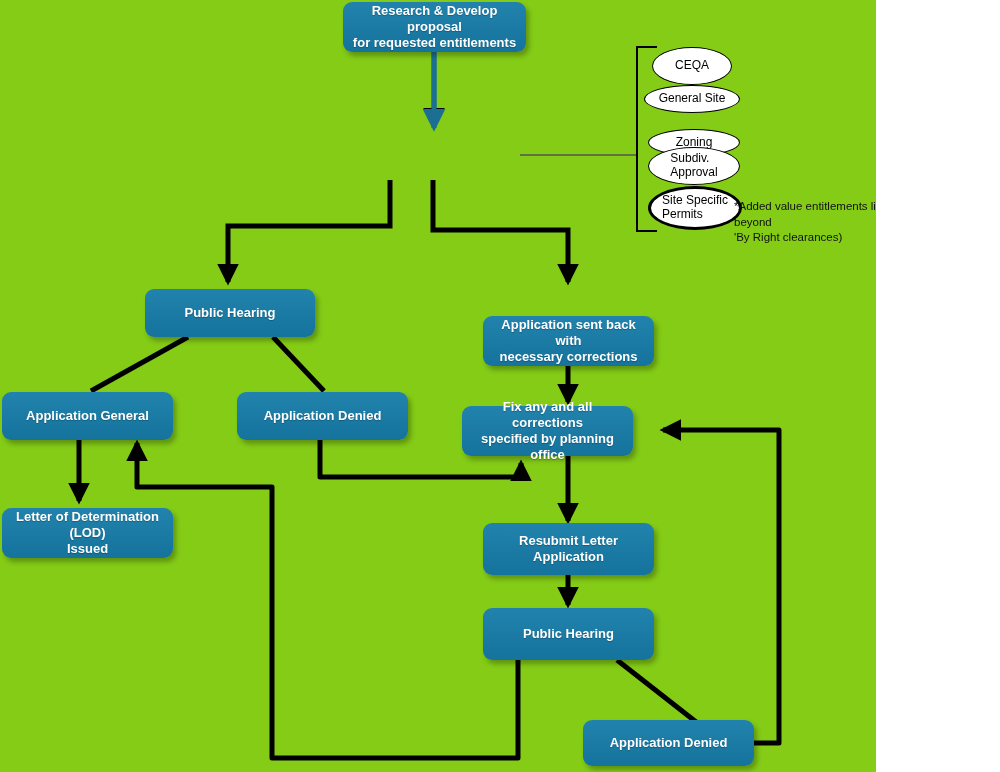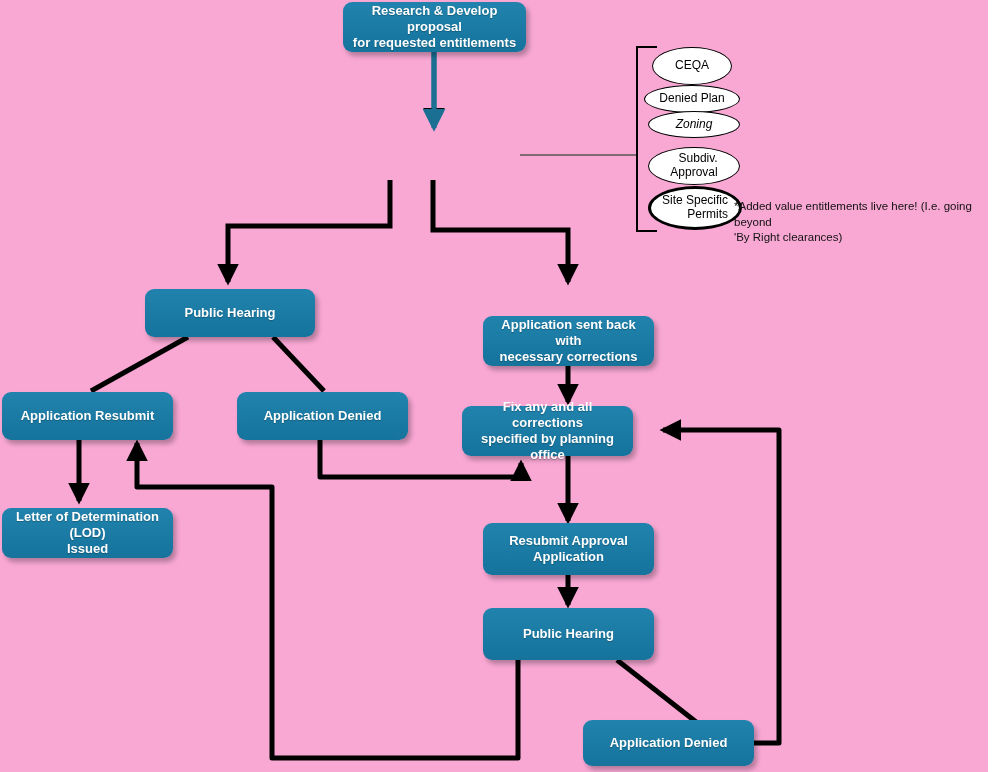--- a/index.html
+++ b/index.html
@@ -5,23 +5,23 @@
   html, body {
     margin: 0;
     padding: 0;
     background: #ffffff;
   }
   body {
     font-family: "Liberation Sans", sans-serif;
   }
   #canvas {
     position: relative;
-    width: 988px;
+    width: 876px;
     height: 772px;
-    background: #f9a8d4;
+    background: #84cc16;
     overflow: hidden;
   }
   #wires {
     position: absolute;
     left: 0;
     top: 0;
     width: 1000px;
     height: 772px;
     pointer-events: none;
   }
@@ -51,21 +51,21 @@
   }
   .ellipse {
     position: absolute;
     box-sizing: border-box;
     border: 1.4px solid #000000;
     border-radius: 50%;
     background: #ffffff;
     color: #000000;
     font-size: 12px;
     line-height: 1.15;
-    text-align: right;
+    text-align: left;
     display: flex;
     align-items: center;
     justify-content: center;
     z-index: 3;
   }
   .ellipse.emphasis {
     border-width: 3px;
   }
   .ellipse span {
     display: block;
@@ -137,59 +137,59 @@
   <div class="node" style="left:145px; top:289px; width:170px; height:48px;">
     <span>Public Hearing</span>
   </div>
 
   <div class="node" style="left:483px; top:288px; width:171px; height:50px;margin-top:28px;">
     <span>Application  sent back with
 necessary corrections</span>
   </div>
 
   <div class="node" style="left:2px; top:392px; width:171px; height:48px;">
-    <span>Application Resubmit</span>
+    <span>Application General</span>
   </div>
 
   <div class="node" style="left:237px; top:392px; width:171px; height:48px;">
     <span>Application Denied</span>
   </div>
 
   <div class="node" style="left:462px; top:406px; width:171px; height:50px;">
     <span>Fix any and all corrections
 specified by planning office</span>
   </div>
 
   <div class="node" style="left:2px; top:508px; width:171px; height:50px;">
     <span>Letter of Determination (LOD)
 Issued</span>
   </div>
 
   <div class="node" style="left:483px; top:523px; width:171px; height:52px;">
-    <span>Resubmit Approval
+    <span>Resubmit Letter
 Application</span>
   </div>
 
   <div class="node" style="left:483px; top:608px; width:171px; height:52px;">
     <span>Public Hearing</span>
   </div>
 
   <div class="node" style="left:583px; top:720px; width:171px; height:46px;">
     <span>Application Denied</span>
   </div>
 
   <div class="ellipse" style="left:652px; top:47px; width:80px; height:38px;">
     <span>CEQA</span>
   </div>
 
   <div class="ellipse" style="left:644px; top:85px; width:96px; height:28px;">
-    <span>Denied Plan</span>
-  </div>
-
-  <div class="ellipse" style="left:648px; top:111px; width:92px; height:27px;font-style:italic;">
+    <span>General Site</span>
+  </div>
+
+  <div class="ellipse" style="left:648px; top:129px; width:92px; height:27px;">
     <span>Zoning</span>
   </div>
 
   <div class="ellipse" style="left:648px; top:147px; width:92px; height:38px;">
     <span>Subdiv.
 Approval</span>
   </div>
 
   <div class="ellipse emphasis" style="left:648px; top:186px; width:94px; height:44px;">
     <span>Site Specific

